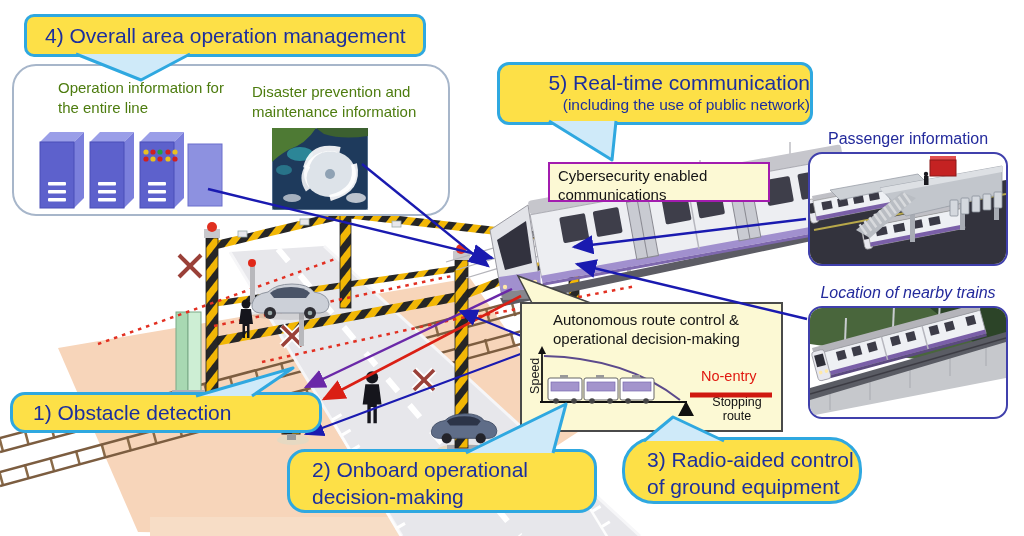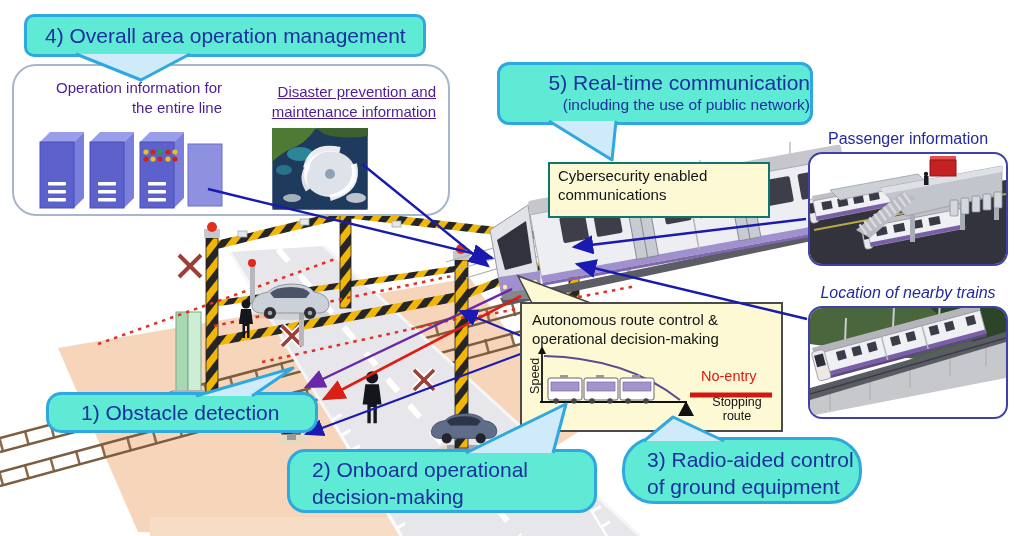--- a/index.html
+++ b/index.html
@@ -1,39 +1,39 @@
 <!DOCTYPE html>
 <html><head>
 <meta charset="utf-8">
 <style>
   html,body{margin:0;padding:0;background:#fff;}
   #stage{position:relative;width:1024px;height:536px;overflow:hidden;background:#fff;
          font-family:"Liberation Sans",sans-serif;}
   svg.layer{position:absolute;left:0;top:0;pointer-events:none;}
-  .callout{position:absolute;background:#5eead4;border:3px solid #2fa8e0;color:#1c2f9e;
+  .callout{position:absolute;background:#fde047;border:3px solid #2fa8e0;color:#1c2f9e;
            box-sizing:border-box;}
   #callout-overall{left:24px;top:14px;width:402px;height:43px;border-radius:10px;
            font-size:21px;line-height:37px;padding-left:18px;white-space:nowrap;}
   #callout-realtime{left:497px;top:62px;width:316px;height:63px;border-radius:12px;
            text-align:right;padding-top:6px;line-height:1.18;}
   #callout-realtime .t1{font-size:21px;}
   #callout-realtime .t2{font-size:15.5px;}
-  #callout-obstacle{left:10px;top:392px;width:272px;height:41px;border-radius:15px;
-           font-size:21px;line-height:35px;padding-left:32px;white-space:nowrap;margin-left:36px;}
+  #callout-obstacle{left:10px;top:392px;width:312px;height:41px;border-radius:15px;
+           font-size:21px;line-height:35px;padding-left:20px;white-space:nowrap;}
   #callout-onboard{left:287px;top:449px;width:310px;height:64px;border-radius:18px;
            font-size:21px;line-height:1.28;padding:5px 8px 0 22px;}
   #callout-radio{left:622px;top:437px;width:240px;height:67px;border-radius:32px;
            font-size:21px;line-height:1.28;padding:7px 0 0 22px;}
   #panel{position:absolute;left:12px;top:64px;width:438px;height:152px;background:#fff;
          border:2px solid #a7b6ca;border-radius:24px;box-sizing:border-box;}
-  .panel-label{position:absolute;color:#4c1d95;font-size:15px;line-height:1.3;text-align:right;}
+  .panel-label{position:absolute;color:#4d7c0f;font-size:15px;line-height:1.3;text-align:left;margin-left:16px;}
   #label-operation{left:28px;top:12px;width:180px;}
-  #label-disaster{left:222px;top:16px;width:200px;text-decoration:underline;}
-  .note{position:absolute;background:#fcf9d4;box-sizing:border-box;color:#141414;}
-  #note-cyber{left:548px;top:162px;width:222px;height:56px;border:2px solid #0f766e;
+  #label-disaster{left:222px;top:16px;width:200px;}
+  .note{position:absolute;background:#fcf9d4;box-sizing:border-box;color:#141414;padding-left:21px;}
+  #note-cyber{left:548px;top:162px;width:222px;height:40px;border:2px solid #a21caf;
          font-size:15px;line-height:1.25;padding:3px 8px;}
   #note-auto{left:520px;top:302px;width:263px;height:130px;border:2px solid #4a4a4a;
          font-size:15px;line-height:1.25;}
   #note-auto .auto-title{display:block;padding:7px 10px 0 10px;}
   #speed-label{position:absolute;left:-14px;top:64px;width:56px;text-align:center;
          font-size:12.5px;color:#222;transform:rotate(-90deg);}
   #no-entry{position:absolute;left:179px;top:63px;font-size:14.5px;color:#e01810;}
   #stopping-point{position:absolute;left:178px;top:91px;width:74px;font-size:12.5px;
          line-height:1.15;text-align:center;color:#111;}
   .imglabel{position:absolute;color:#232a9c;font-size:16px;text-align:center;}

